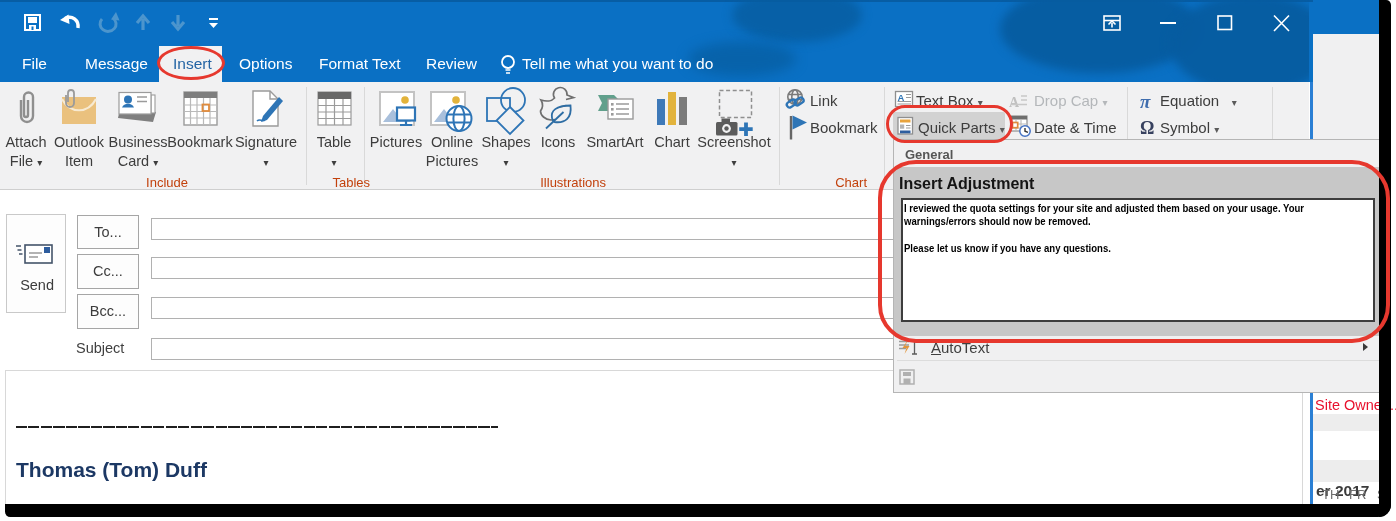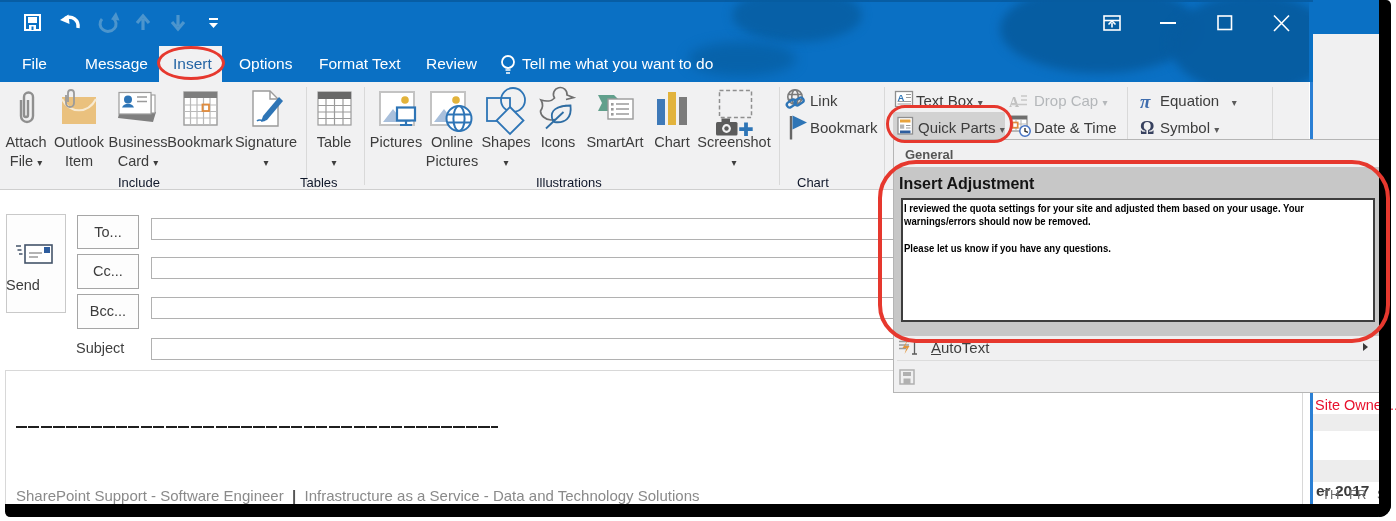--- a/index.html
+++ b/index.html
@@ -1,20 +1,20 @@
 <!DOCTYPE html>
 <html><head>
 <meta charset="utf-8">
 <style>
 html,body{margin:0;padding:0}
 #s{position:relative;width:1396px;height:521px;background:#fff;overflow:hidden;font-family:"Liberation Sans",sans-serif}
 .a{position:absolute}
 .t{position:absolute;white-space:nowrap}
 .lbl{position:absolute;text-align:center;font-size:14.5px;color:#3d3d3d;line-height:19.5px;white-space:nowrap}
-.gl{position:absolute;text-align:left;font-size:13px;color:#0f172a;white-space:nowrap}
+.gl{position:absolute;text-align:right;font-size:13px;color:#c2410c;white-space:nowrap}
 .sep{position:absolute;width:1px;background:#d9d9d9}
 .sm{position:absolute;font-size:15px;color:#3d3d3d;white-space:nowrap}
 .dim{color:#b4b7ba}
 .fld{position:absolute;background:#fff;border:1px solid #b1b1b1}
 .btn{position:absolute;background:#fdfdfd;border:1px solid #a6a6a6;text-align:center;font-size:14.5px;color:#3c3c3c}
 .red{position:absolute;border:3.2px solid #e6382e;border-radius:50%;z-index:60;box-sizing:border-box}
 svg{position:absolute;overflow:visible}
 </style>
 </head>
 <body>
@@ -86,35 +86,35 @@
 <div class="sm" style="left:916px;top:92px">Text Box <span style="font-size:10px;color:#5a5a5a">▾</span></div>
 <div class="a" style="left:893px;top:112px;width:112px;height:27px;background:#d2d2d2;border-radius:2px"></div>
 <div class="sm" style="left:918px;top:119px">Quick Parts <span style="font-size:10px;color:#5a5a5a">▾</span></div>
 <div class="sm dim" style="left:1034px;top:92px">Drop Cap <span style="font-size:10px">▾</span></div>
 <div class="sm" style="left:1034px;top:119px">Date &amp; Time</div>
 
 <div class="sm" style="left:1160px;top:92px">Equation&nbsp;&nbsp; <span style="font-size:10px;color:#5a5a5a">▾</span></div>
 <div class="sm" style="left:1160px;top:119px">Symbol <span style="font-size:10px;color:#5a5a5a">▾</span></div>
 
 <div class="btn" style="left:6px;top:214px;width:58px;height:97px;border-color:#c9c9c9"></div>
-<div class="t" style="left:6px;top:277px;width:60px;text-align:left;font-size:14.5px;color:#3c3c3c">Send</div>
+<div class="t" style="left:6px;top:277px;width:48px;text-align:right;font-size:14.5px;color:#3c3c3c">Send</div>
 <div class="btn" style="left:77px;top:215px;width:60px;height:32px;line-height:32px">To...</div>
 <div class="btn" style="left:77px;top:254px;width:60px;height:33px;line-height:33px">Cc...</div>
 <div class="btn" style="left:77px;top:294px;width:60px;height:33px;line-height:33px">Bcc...</div>
 <div class="fld" style="left:151px;top:218px;width:1152px;height:20px"></div>
 <div class="fld" style="left:151px;top:257px;width:1152px;height:20px"></div>
 <div class="fld" style="left:151px;top:297px;width:1152px;height:20px"></div>
 <div class="t" style="left:76px;top:340px;font-size:14.5px;color:#3f3f3f">Subject</div>
 <div class="fld" style="left:151px;top:338px;width:1152px;height:20px"></div>
 
 <div class="a" style="left:5px;top:370px;width:1298px;height:1px;background:#d8d8d8"></div>
 <div class="a" style="left:5px;top:370px;width:1px;height:134px;background:#d8d8d8"></div>
 <div class="a" style="left:1302px;top:370px;width:1px;height:134px;background:#d8d8d8"></div>
 <div class="a" style="left:16px;top:426px;width:482px;height:1.6px;background:repeating-linear-gradient(90deg,#1f1f1f 0 11px,transparent 11px 12.5px)"></div>
-<div class="t" style="left:16px;top:487px;font-size:15px;color:#8a8a8a">SharePoint Support - Software Engineer &nbsp;<span style="color:#555;font-weight:bold">|</span>&nbsp; Infrastructure as a Service - Data and Technology Solutions</div>
+<div class="t" style="left:16px;top:458px;font-size:21px;font-weight:bold;color:#1c3864">Thomas (Tom) Duff</div>
 
 <div class="a" style="left:1310px;top:82px;width:3px;height:422px;background:#2a7fd4"></div>
 
 <div class="a" style="left:893px;top:139px;width:489px;height:254px;background:#f0f0f1;border:1px solid #b5b5b5;box-sizing:border-box;z-index:20"></div>
 <div class="t" style="left:905px;top:147px;font-size:13px;font-weight:bold;color:#555;z-index:21">General</div>
 <div class="a" style="left:894px;top:167px;width:488px;height:169px;background:#c7c7c7;z-index:21"></div>
 <div class="t" style="left:899px;top:175px;font-size:16px;font-weight:bold;color:#141414;z-index:22">Insert Adjustment</div>
 <div class="a" style="left:901px;top:198px;width:470px;height:120px;background:#fff;border:2px solid #3d3d3d;z-index:22"></div>
 <div class="t" style="left:904px;top:202px;font-size:11.5px;font-weight:bold;color:#000;line-height:13.2px;z-index:23;transform:scaleX(0.83);transform-origin:left top">I reviewed the quota settings for your site and adjusted them based on your usage. Your<br>warnings/errors should now be removed.<br><br>Please let us know if you have any questions.</div>
 <div class="t" style="left:931px;top:339px;font-size:15px;color:#3f3f3f;z-index:21"><span style="text-decoration:underline">A</span>utoText</div>

